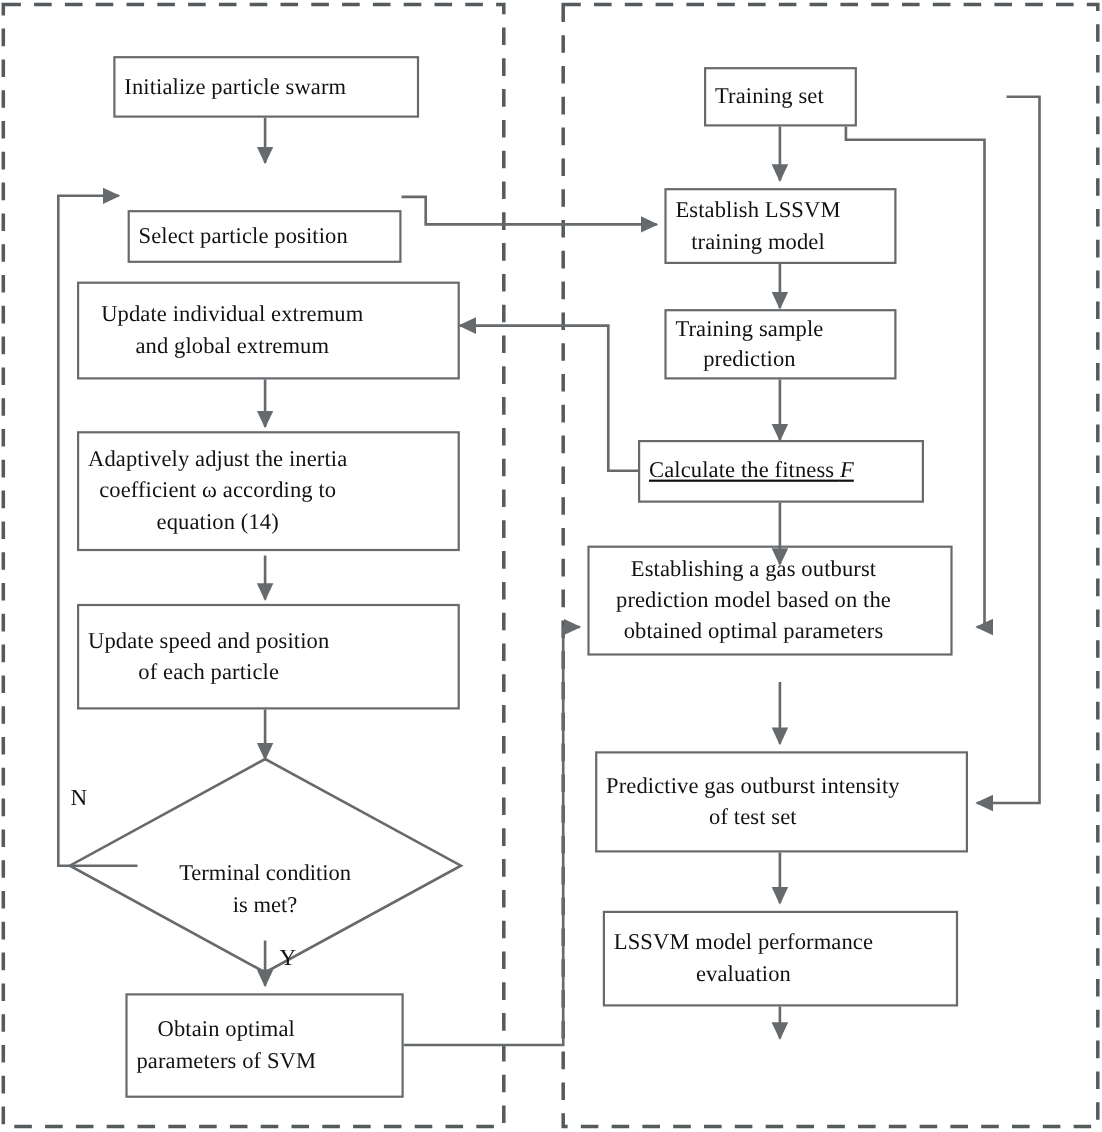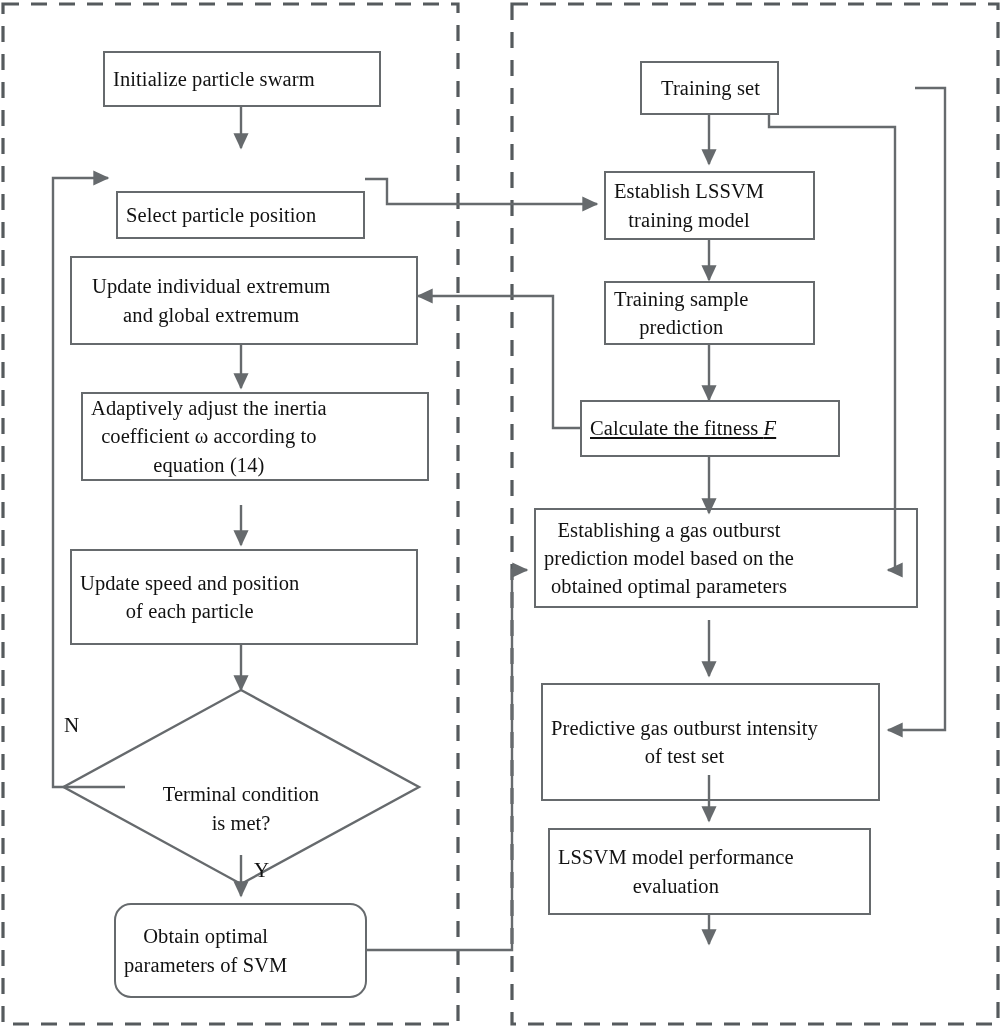--- a/index.html
+++ b/index.html
@@ -126,67 +126,67 @@
 
   <div class="node" style="left:116px; top:155px; width:249px; height:48px;margin-top:36px;">
     <span class="node-label">Select particle position</span>
   </div>
 
   <div class="node" style="left:70px; top:256px; width:348px; height:89px;padding-left:12px;">
     <span class="node-label">Update individual extremum
 and global extremum</span>
   </div>
 
-  <div class="node" style="left:70px; top:392px; width:348px; height:89px;margin-left:11px;">
+  <div class="node" style="left:70px; top:392px; width:348px; height:109px;">
     <span class="node-label">Adaptively adjust the inertia
 coefficient ω according to
 equation (14)</span>
   </div>
 
   <div class="node" style="left:70px; top:549px; width:348px; height:96px;">
     <span class="node-label">Update speed and position
 of each particle</span>
   </div>
 
   <div class="diamond-label" style="left:121px; top:752px; width:240px;">
     <span>Terminal condition
 is met?</span>
   </div>
 
-  <div class="node" style="left:114px; top:903px; width:253px; height:95px;border-radius:17px;">
+  <div class="node" style="left:114px; top:903px; width:253px; height:95px;">
     <span class="node-label">Obtain optimal
 parameters of SVM</span>
   </div>
 
-  <div class="node" style="left:640px; top:61px; width:139px; height:54px;padding-left:11px;">
+  <div class="node" style="left:640px; top:61px; width:139px; height:54px;">
     <span class="node-label">Training set</span>
   </div>
 
 
   <div class="node" style="left:604px; top:171px; width:211px; height:69px;">
     <span class="node-label">Establish LSSVM
 training model</span>
   </div>
 
   <div class="node" style="left:604px; top:281px; width:211px; height:64px;">
     <span class="node-label">Training sample
 prediction</span>
   </div>
 
   <div class="node" style="left:580px; top:400px; width:260px; height:57px;text-decoration:underline;">
     <span class="node-label"><span>Calculate the fitness </span><span class="ital">F</span></span>
   </div>
 
-  <div class="node" style="left:534px; top:508px; width:384px; height:100px;">
+  <div class="node" style="left:534px; top:496px; width:332px; height:100px;padding-left:16px;">
     <span class="node-label">Establishing a gas outburst
 prediction model based on the
 obtained optimal parameters</span>
   </div>
 
-  <div class="node" style="left:541px; top:683px; width:339px; height:118px;">
+  <div class="node" style="left:541px; top:683px; width:339px; height:92px;">
     <span class="node-label">Predictive gas outburst intensity
 of test set</span>
   </div>
 
   <div class="node" style="left:548px; top:828px; width:323px; height:87px;">
     <span class="node-label">LSSVM model performance
 evaluation</span>
   </div>
 
 

